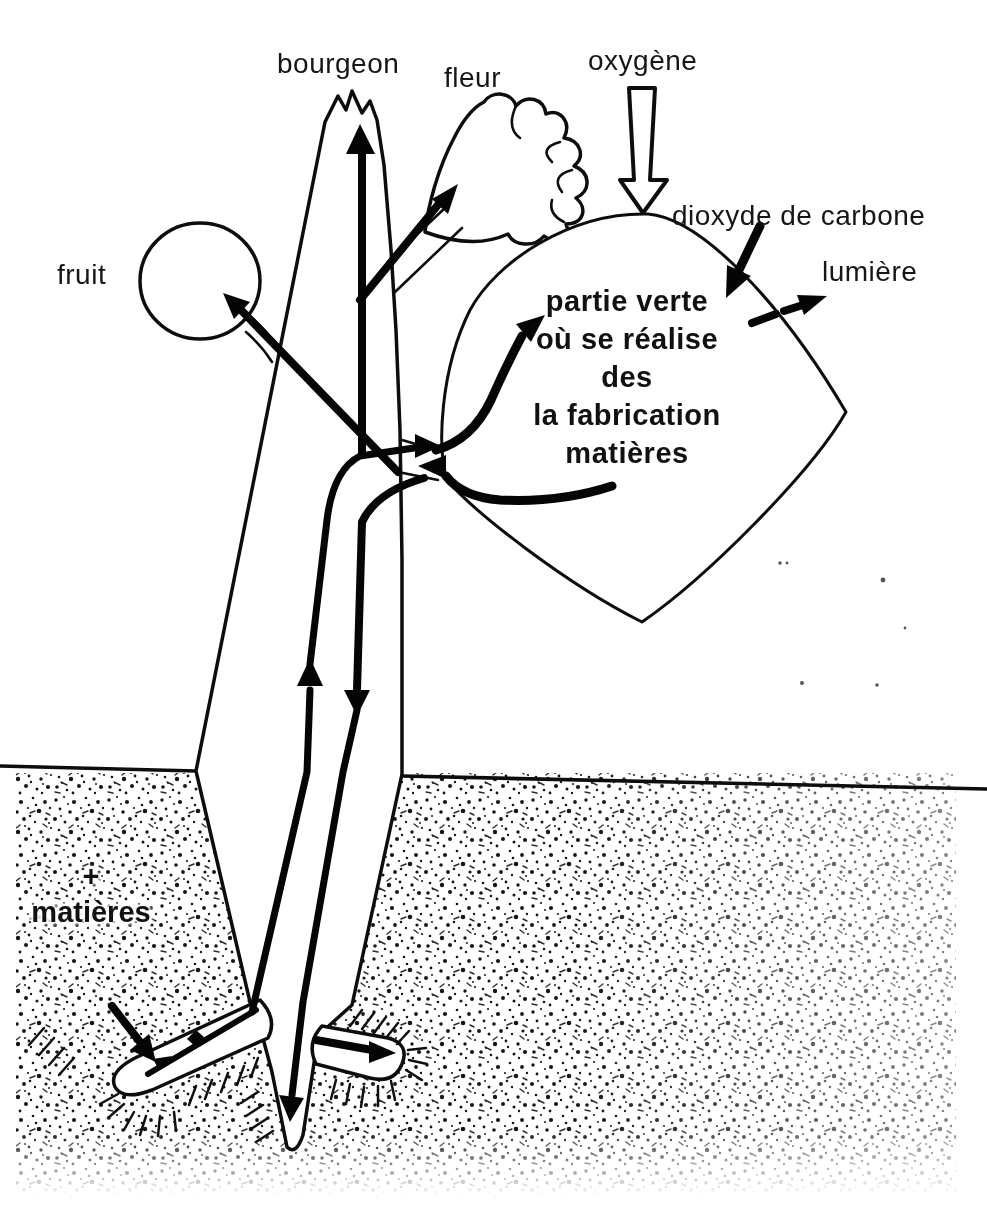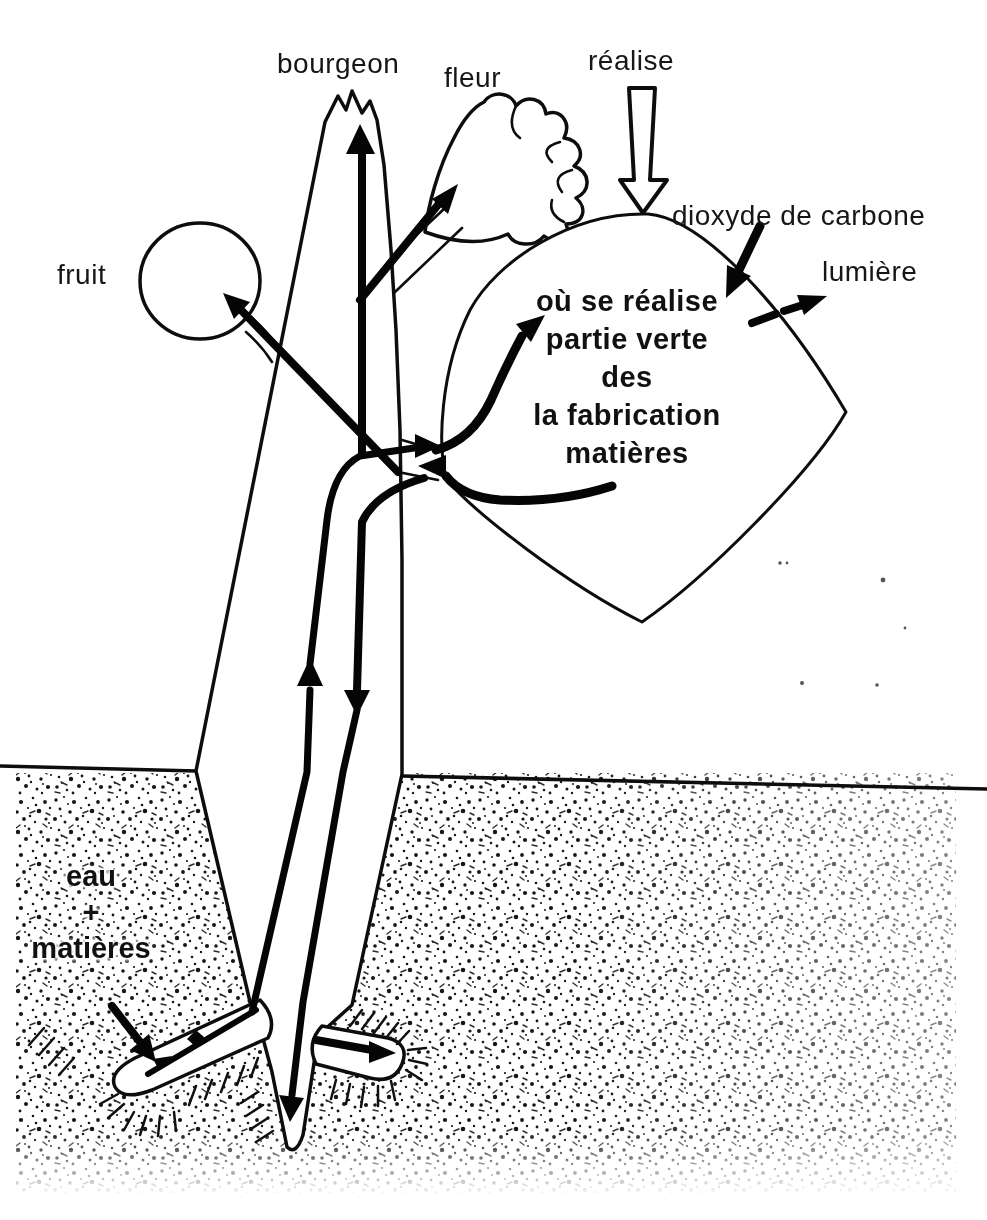--- a/index.html
+++ b/index.html
@@ -208,32 +208,31 @@
         <circle cx="787" cy="563" r="1.4"></circle>
     <circle cx="883" cy="580" r="2.4"></circle>
         <circle cx="802" cy="683" r="2"></circle>
     <circle cx="877" cy="685" r="1.8"></circle>
         <circle cx="905" cy="628" r="1.4"></circle>
   </g>
 </svg>
 
   <div class="lbl" style="left:277px;top:48px;">bourgeon</div>
   <div class="lbl" style="left:444px;top:62px;">fleur</div>
-  <div class="lbl" style="left:588px;top:45px;">réalise</div>
+  <div class="lbl" style="left:588px;top:45px;">oxygène</div>
   <div class="lbl" style="left:672px;top:200px;">dioxyde de carbone</div>
   <div class="lbl" style="left:822px;top:256px;">lumière</div>
   <div class="lbl" style="left:57px;top:259px;">fruit</div>
 
   <div id="leaf-caption" class="caption">
+    <div>partie verte</div>
     <div>où se réalise</div>
-    <div>partie verte</div>
     <div>des</div>
     <div>la fabrication</div>
     <div>matières</div>
   </div>
 
   <div id="soil-caption" class="caption">
-    <div>eau</div>
     <div>+</div>
     <div>matières</div>
   </div>
 
 </div>
 
 </body></html>

